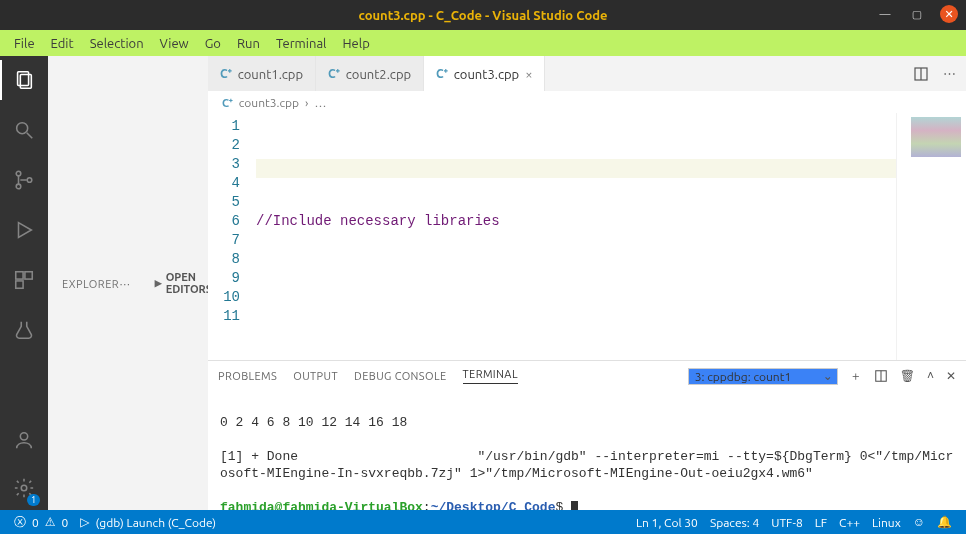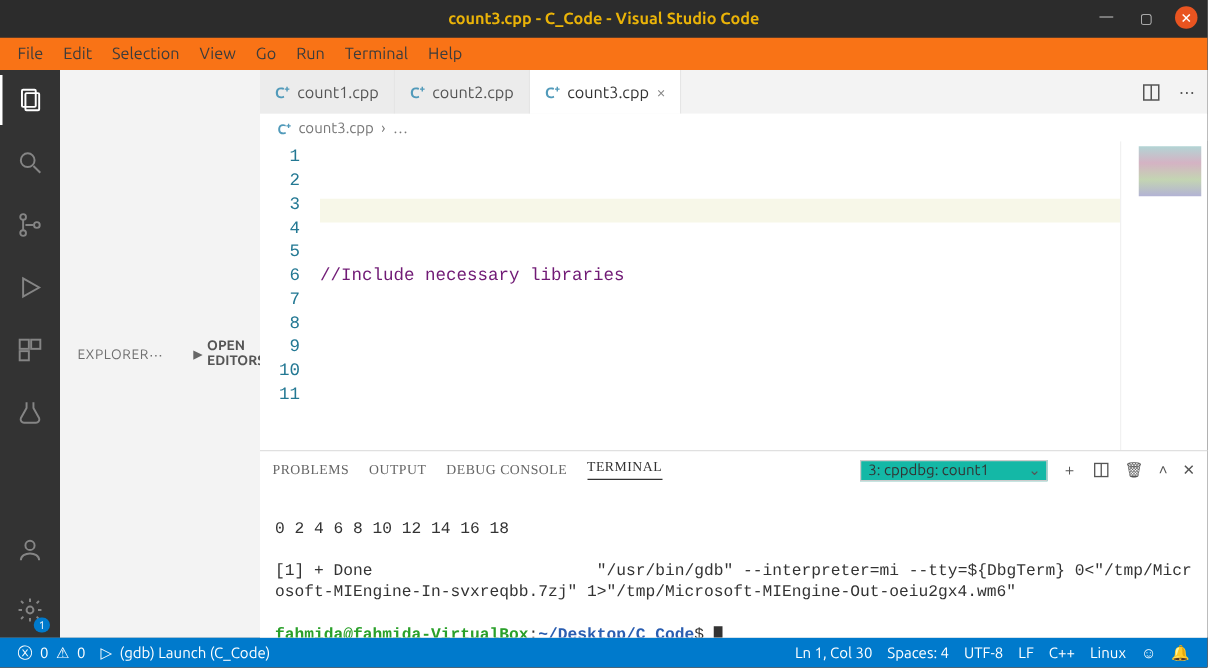--- a/index.html
+++ b/index.html
@@ -2,21 +2,21 @@
 <html><head>
 <meta charset="utf-8">
 <style>
   * { box-sizing: border-box; margin: 0; padding: 0; }
   html, body { width: 966px; height: 534px; font-family: "Ubuntu", "Segoe UI", sans-serif; font-size: 13px; background: #2c2c2c; color: #cccccc; overflow: hidden; }
   .titlebar { height: 30px; background: #2c2c2c; display: flex; align-items: center; justify-content: center; position: relative; }
   .titlebar-title { color: #eab308; font-size: 13px; font-weight: bold; }
   .window-controls { position: absolute; right: 8px; top: 5px; display: flex; gap: 14px; align-items: center; }
   .win-btn { width:18px; height:18px; display:flex; align-items:center; justify-content:center; color:#ccc; font-size:11px; border-radius:9px;}
   .win-close { background:#e95420; color:#fff; }
-  .menubar { height: 26px; background: #f97316; display: flex; align-items: center; padding: 0 6px; color:#3c3c3c; font-size:13px; }
+  .menubar { height: 26px; background: #bef264; display: flex; align-items: center; padding: 0 6px; color:#3c3c3c; font-size:13px; }
   .menubar span { padding: 0 8px; cursor:pointer; }
   .workbench { display:flex; height: calc(100% - 30px - 26px - 24px); background:#ffffff; }
   .activitybar { width:48px; background:#333333; display:flex; flex-direction:column; align-items:center; padding-top:8px; gap:18px; position:relative;}
   .activity-icon { width:48px; height:32px; display:flex; align-items:center; justify-content:center; color:#858585; position:relative;}
   .activity-icon.active { color:#ffffff; }
   .activity-icon.active::before { content:""; position:absolute; left:0; top:-4px; bottom:-4px; width:2px; background:#fff;}
   .activitybar .bottom { margin-top:auto; margin-bottom:6px; display:flex; flex-direction:column; gap:16px; align-items:center;}
   .badge { position:absolute; bottom:-2px; right:8px; background:#007acc; color:#fff; border-radius:8px; font-size:9px; padding:0 4px; line-height:12px;}
   .sidebar { width:160px; background:#f3f3f3; color:#555; display:flex; flex-direction:row; }
   .sidebar-header { display:flex; align-items:center; justify-content:space-between; padding:6px 10px 4px 14px; font-size:11px; color:#6f6f6f; letter-spacing:0.5px;}
@@ -33,24 +33,24 @@
   .code-area { flex:1; display:flex; overflow:hidden; position:relative;}
   .gutter { width:42px; background:#fff; text-align:right; padding:4px 10px 0 0; color:#237893; font-family: "Consolas","Courier New",monospace; font-size:14px; line-height:19px;}
   .code { flex:1; font-family: "Consolas","Courier New",monospace; font-size:14px; line-height:19px; padding:4px 0 0 6px; white-space:pre; color:#000; position:relative;}
   .hl-line { position:absolute; left:0; right:0; top:4px; height:19px; background:#f7f7e8; z-index:0;}
   .code > div { position:relative; z-index:1;}
   .c-comment{color:#701a75;} .c-pp{color:#af00db;} .c-str{color:#a31515;}
   .minimap { width:70px; background:#fff; border-left:1px solid #f1f1f1; padding:4px; font-size:2px; line-height:3px; color:#7aa; font-family:monospace; position:relative;}
   .minimap .blk { background:linear-gradient(#6aa,#a68,#8a6,#66a); height:40px; width:50px; margin-left:10px; opacity:.5;}
   .panel { height:150px; border-top:1px solid #e0e0e0; display:flex; flex-direction:column; background:#fff;}
   .panel-tabs { height:30px; display:flex; align-items:center; padding:0 10px; gap:16px; font-size:11px; color:#666; }
-  .panel-tab { cursor:pointer; letter-spacing:0.4px;font-family:Liberation Serif, serif;}
+  .panel-tab { cursor:pointer; letter-spacing:0.4px;}
   .panel-tab.active { color:#333; border-bottom:1px solid #333; padding-bottom:3px;}
   .panel-right { margin-left:auto; display:flex; align-items:center; gap:12px; color:#555; font-size:12px;}
-  .term-select { border:1px solid #ccc; background:#14b8a6; padding:1px 16px 1px 6px; font-size:12px; color:#333; position:relative; width:150px;}
+  .term-select { border:1px solid #ccc; background:#3b82f6; padding:1px 16px 1px 6px; font-size:12px; color:#333; position:relative; width:150px;}
   .term-select::after{ content:"⌄"; position:absolute; right:4px; top:0; color:#555;}
   .terminal { flex:1; padding:6px 12px; font-family:"Consolas","Courier New",monospace; font-size:13px; line-height:17px; color:#333; overflow:hidden; white-space:pre-wrap; word-break:break-all;}
   .t-green{color:#2aa02a; font-weight:bold;} .t-blue{color:#2a5db0; font-weight:bold;} .t-cursor{ display:inline-block; width:7px; height:14px; background:#333; vertical-align:text-bottom;}
   .statusbar { height:24px; background:#007acc; color:#fff; display:flex; align-items:center; font-size:12px; padding:0 8px;}
   .statusbar .sect { display:flex; align-items:center; gap:6px; padding:0 6px; cursor:pointer;}
   .statusbar .right { margin-left:auto; display:flex; align-items:center;}
   svg { display:block; }
 </style>
 </head>
 <body>

